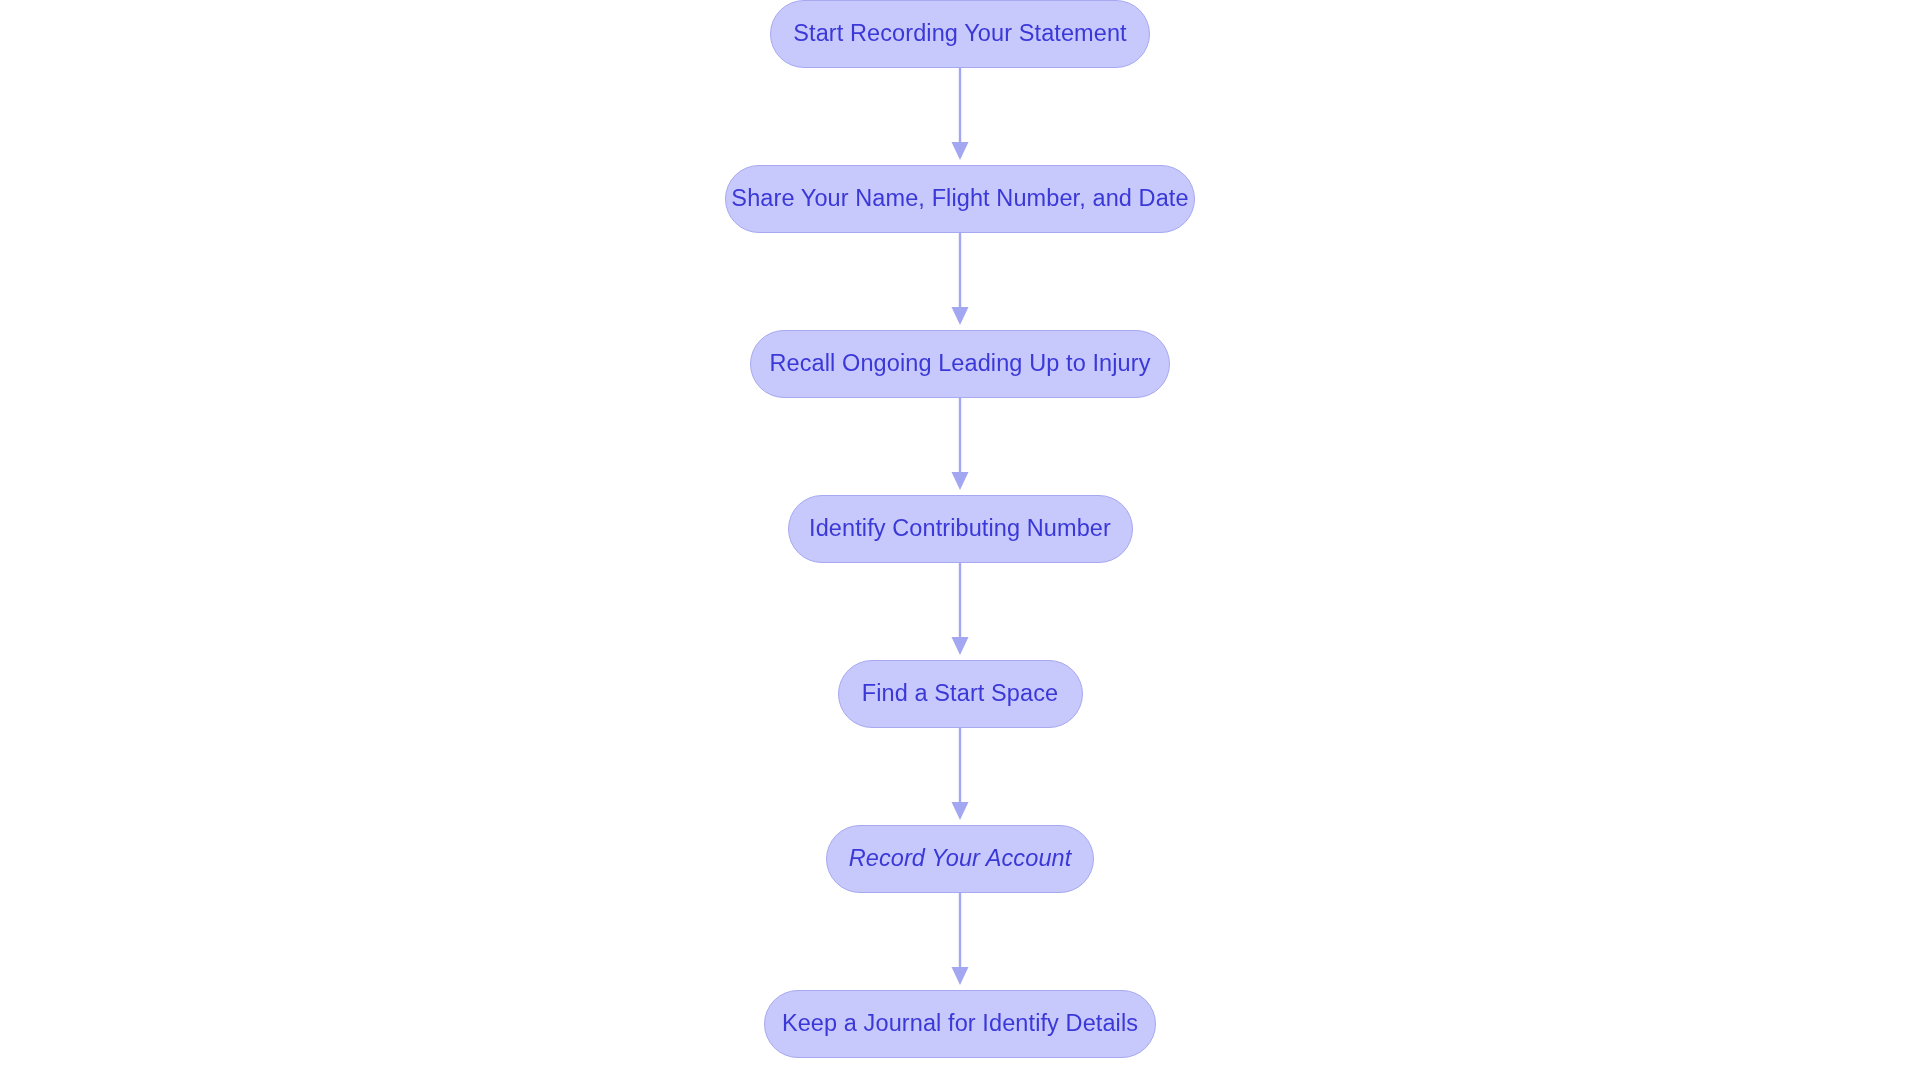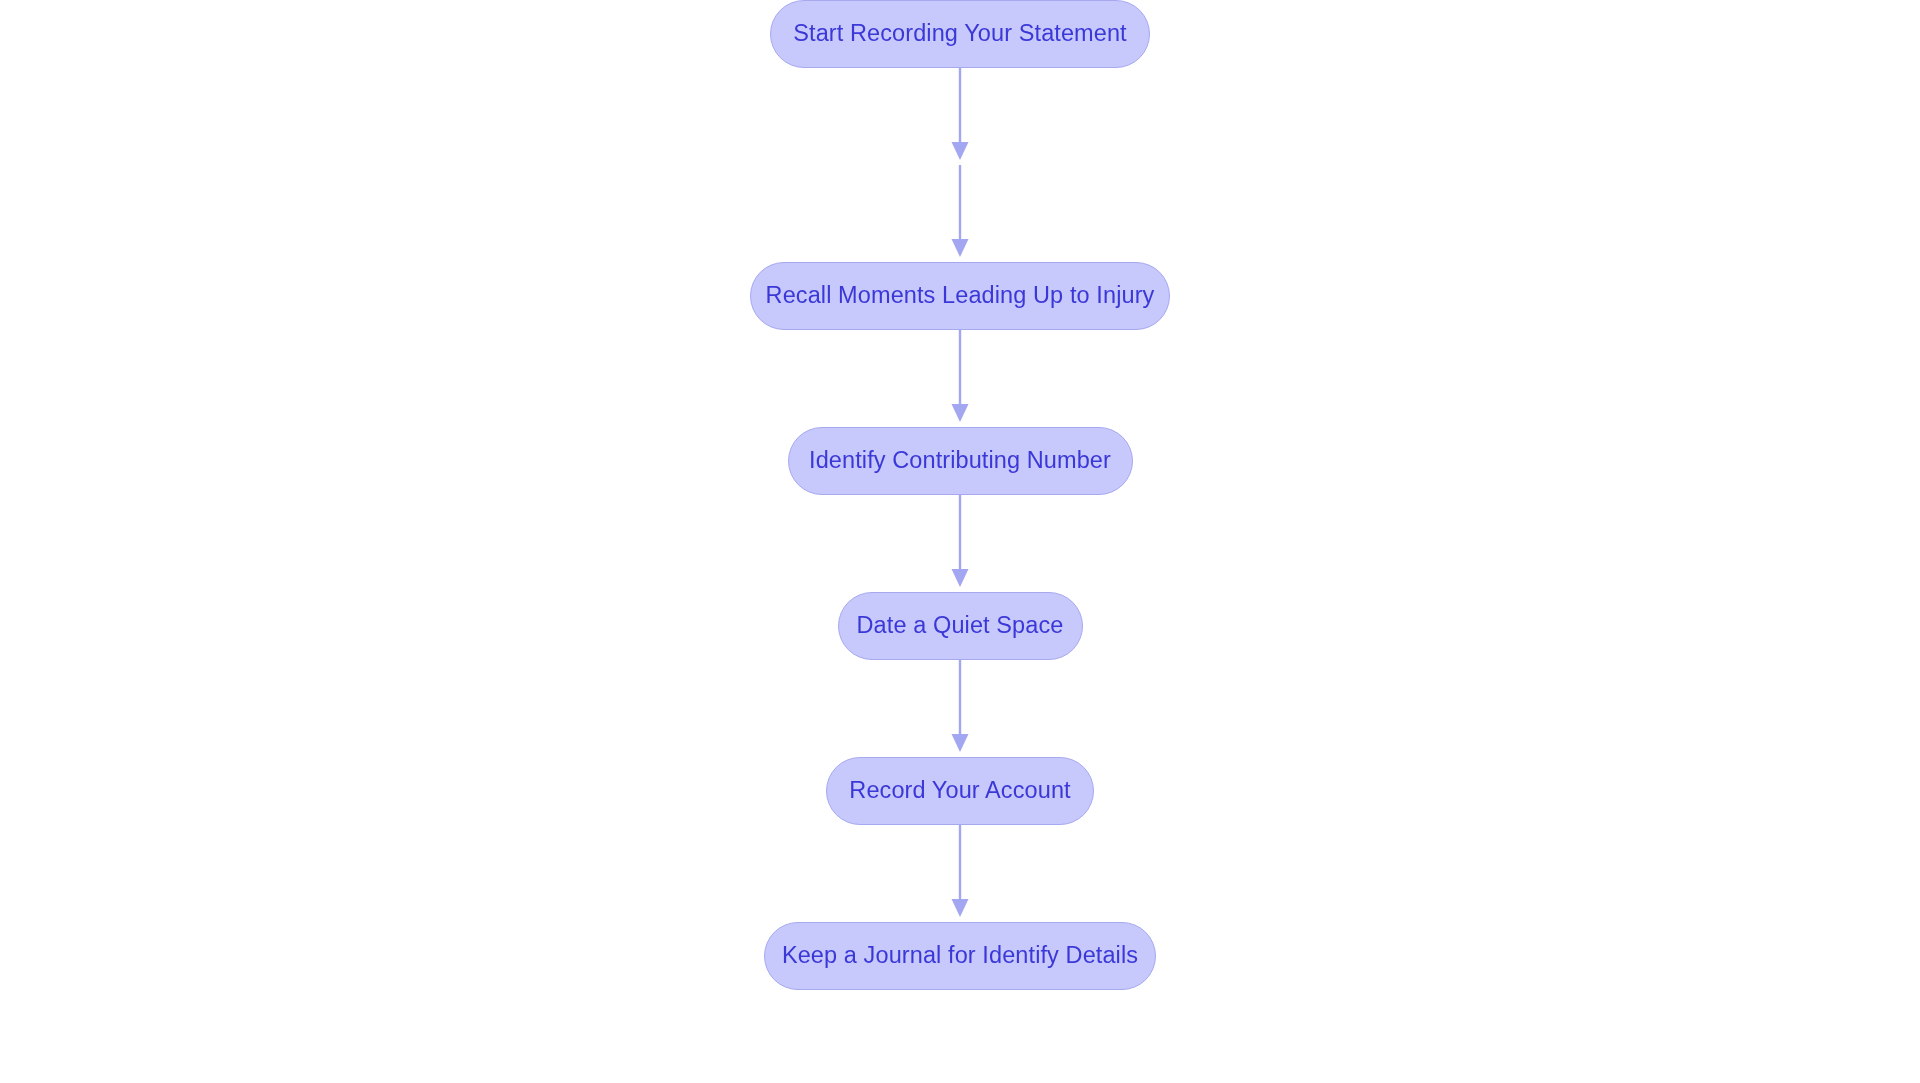--- a/index.html
+++ b/index.html
@@ -70,50 +70,53 @@
     display: block;
     overflow: visible;
   }
 
   
   .n0 { width: 380px; }
   .n1 { width: 470px; }
   .n2 { width: 420px; }
   .n3 { width: 345px; }
   .n4 { width: 245px; }
-  .n5 { width: 268px; }
+  .n5 { width: 268px; font-style: italic; }
   .n6 { width: 392px; }
 </style>
 </head>
 <body>
 
 <div id="flowchart">
   <div class="flow-column">
 
     <div class="node n0">
       <span class="node-label">Start Recording Your Statement</span>
     </div>
 
     <div class="connector">
       <svg width="20" height="97" viewBox="0 0 20 97" aria-hidden="true">
         <line x1="10" y1="0" x2="10" y2="78" stroke="#a3a6f0" stroke-width="2.4"></line>
         <polygon points="10,92 1.5,74 18.5,74" fill="#a3a6f0"></polygon>
       </svg>
     </div>
 
+    <div class="node n1">
+      <span class="node-label">Share Your Name, Flight Number, and Date</span>
+    </div>
 
     <div class="connector">
       <svg width="20" height="97" viewBox="0 0 20 97" aria-hidden="true">
         <line x1="10" y1="0" x2="10" y2="78" stroke="#a3a6f0" stroke-width="2.4"></line>
         <polygon points="10,92 1.5,74 18.5,74" fill="#a3a6f0"></polygon>
       </svg>
     </div>
 
     <div class="node n2">
-      <span class="node-label">Recall Moments Leading Up to Injury</span>
+      <span class="node-label">Recall Ongoing Leading Up to Injury</span>
     </div>
 
     <div class="connector">
       <svg width="20" height="97" viewBox="0 0 20 97" aria-hidden="true">
         <line x1="10" y1="0" x2="10" y2="78" stroke="#a3a6f0" stroke-width="2.4"></line>
         <polygon points="10,92 1.5,74 18.5,74" fill="#a3a6f0"></polygon>
       </svg>
     </div>
 
     <div class="node n3">
@@ -121,21 +124,21 @@
     </div>
 
     <div class="connector">
       <svg width="20" height="97" viewBox="0 0 20 97" aria-hidden="true">
         <line x1="10" y1="0" x2="10" y2="78" stroke="#a3a6f0" stroke-width="2.4"></line>
         <polygon points="10,92 1.5,74 18.5,74" fill="#a3a6f0"></polygon>
       </svg>
     </div>
 
     <div class="node n4">
-      <span class="node-label">Date a Quiet Space</span>
+      <span class="node-label">Find a Start Space</span>
     </div>
 
     <div class="connector">
       <svg width="20" height="97" viewBox="0 0 20 97" aria-hidden="true">
         <line x1="10" y1="0" x2="10" y2="78" stroke="#a3a6f0" stroke-width="2.4"></line>
         <polygon points="10,92 1.5,74 18.5,74" fill="#a3a6f0"></polygon>
       </svg>
     </div>
 
     <div class="node n5">

